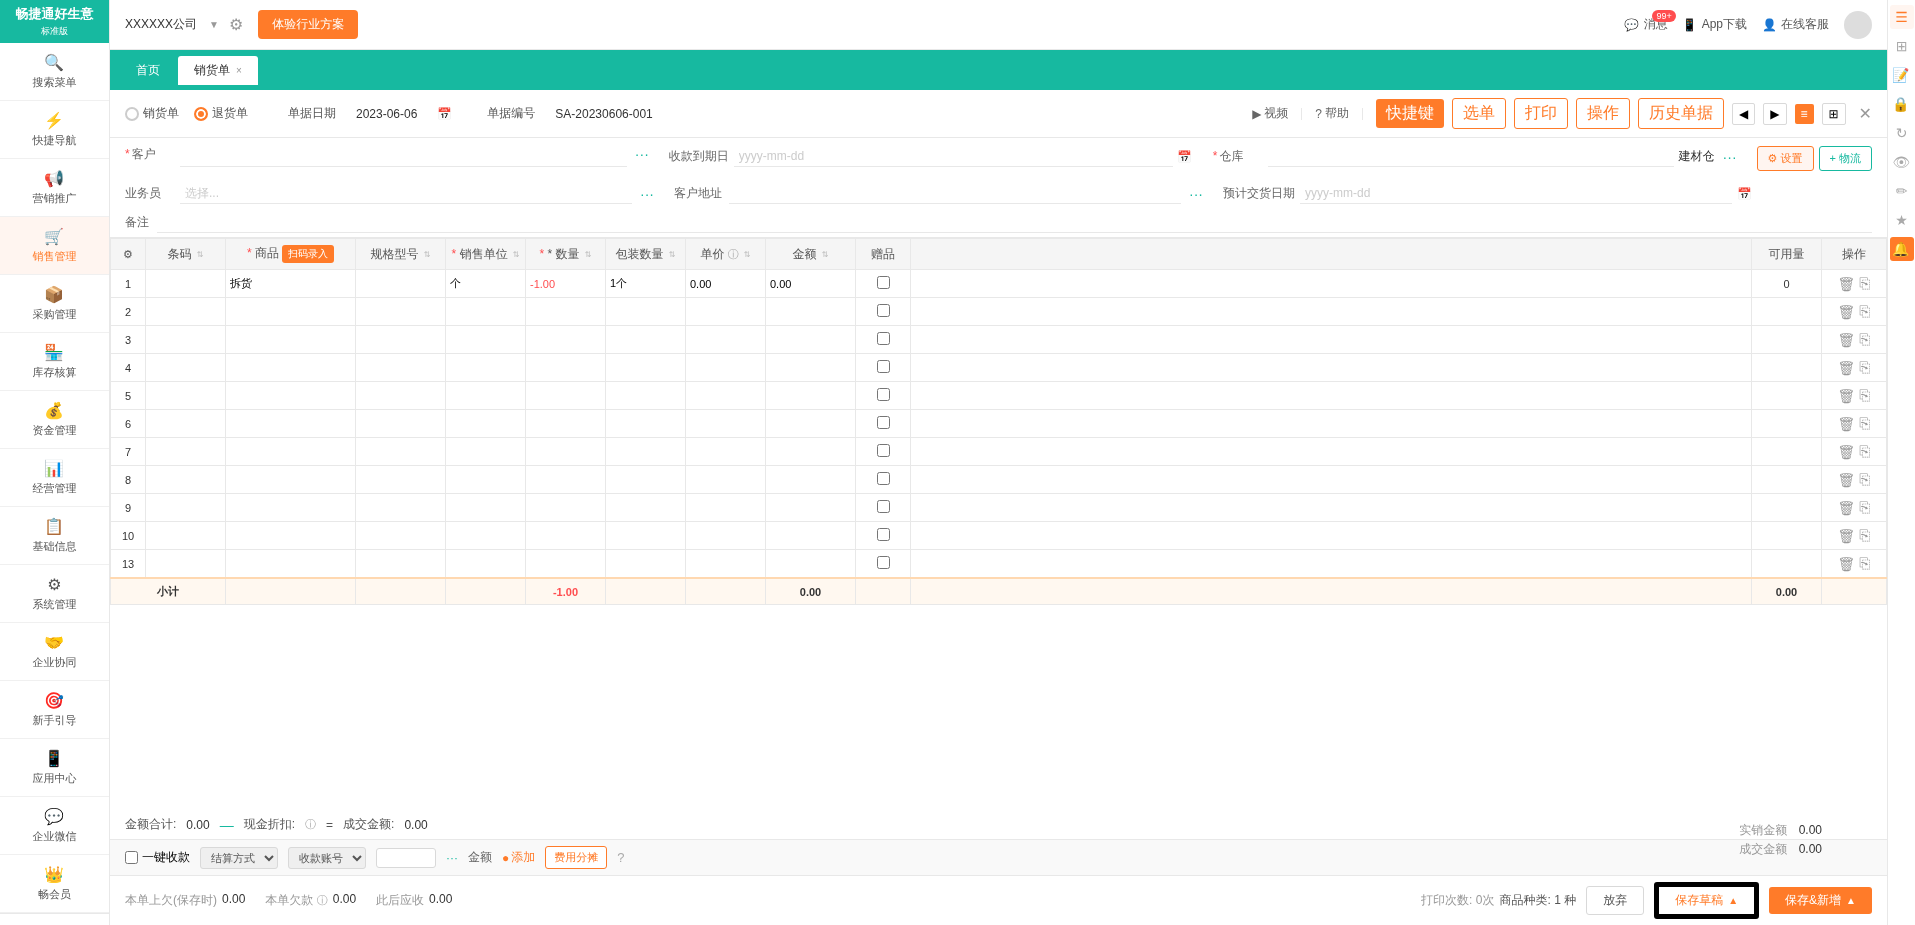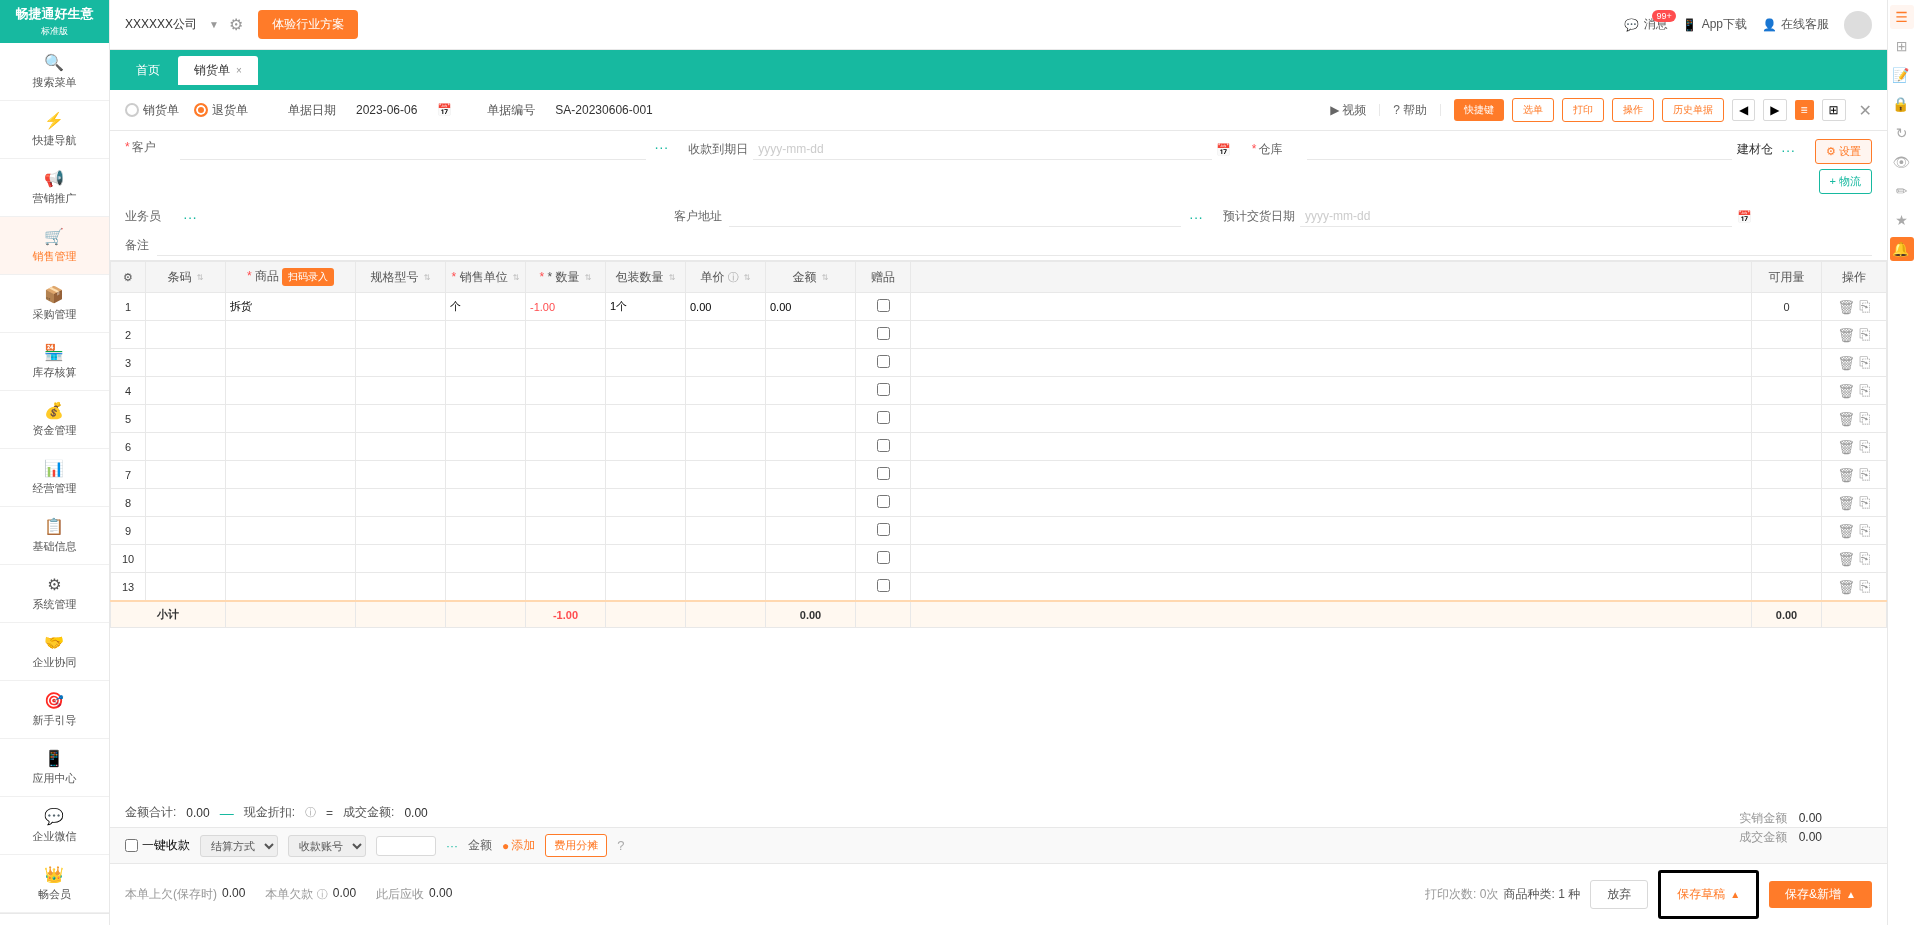--- a/index.html
+++ b/index.html
@@ -40,21 +40,21 @@
     
     .form-container { background: #fff; flex: 1; display: flex; flex-direction: column; overflow: hidden; }
     .form-header { padding: 8px 15px; border-bottom: 1px solid #e8e8e8; display: flex; align-items: center; gap: 20px; flex-shrink: 0; }
     .radio-group { display: flex; gap: 15px; align-items: center; }
     .radio-item { display: flex; align-items: center; gap: 4px; cursor: pointer; color: #555; }
     .radio-circle { width: 14px; height: 14px; border-radius: 50%; border: 2px solid #ccc; display: inline-block; }
     .radio-circle.checked { border-color: #ff7b29; background: #ff7b29; box-shadow: inset 0 0 0 2px white; }
     .form-meta { display: flex; align-items: center; gap: 20px; margin-left: 20px; font-size: 12px; color: #555; }
     .form-actions { margin-left: auto; display: flex; align-items: center; gap: 8px; color: #666; font-size: 12px; }
     .form-actions .fa-item { display: flex; align-items: center; gap: 3px; cursor: pointer; }
-    .fa-btn { background: #ff7b29; color: white; border: none; padding: 4px 10px; border-radius: 3px; cursor: pointer; font-size: 10px; }
+    .fa-btn { background: #ff7b29; color: white; border: none; padding: 4px 10px; border-radius: 3px; cursor: pointer; font-size: 16px; }
     .fa-btn.outline { background: white; border: 1px solid #ff7b29; color: #ff7b29; }
     .close-btn { color: #999; cursor: pointer; font-size: 16px; margin-left: 5px; }
     .field-label { color: #666; white-space: nowrap; min-width: 50px; }
     .field-label.required::before { content: '*'; color: #ff4d4f; margin-right: 2px; }
     .field-input { flex: 1; border: none; border-bottom: 1px solid #e8e8e8; padding: 3px 5px; color: #333; outline: none; background: transparent; }
     .field-input::placeholder { color: #ccc; }
     .field-dots { color: #17b9a0; cursor: pointer; font-size: 14px; margin-left: 3px; }
     .btn-setting { border: 1px solid #ff7b29; color: #ff7b29; background: #fff5f0; padding: 4px 10px; border-radius: 3px; cursor: pointer; font-size: 11px; display: flex; align-items: center; gap: 3px; }
     .btn-logistics { border: 1px solid #17b9a0; color: #17b9a0; background: white; padding: 4px 10px; border-radius: 3px; cursor: pointer; font-size: 11px; display: flex; align-items: center; gap: 3px; }
 
@@ -82,21 +82,21 @@
     .help-icon { color: #aaa; cursor: pointer; font-size: 13px; }
 
     
     .footer-bar { background: #fff; border-top: 1px solid #e8e8e8; padding: 6px 15px; display: flex; align-items: center; flex-shrink: 0; font-size: 11px; color: #555; }
     .footer-stats { display: flex; gap: 20px; flex: 1; }
     .footer-stat { display: flex; gap: 5px; }
     .footer-stat label { color: #999; }
     .footer-stat .val { color: #333; font-weight: 500; }
     .footer-actions { display: flex; gap: 10px; align-items: center; margin-left: auto; }
     .btn-abandon { border: 1px solid #d9d9d9; background: white; color: #555; padding: 5px 16px; border-radius: 3px; cursor: pointer; }
-    .btn-draft { border: 3px solid #000000; background: white; color: #ff7b29; padding: 13px 16px; border-radius: 3px; cursor: pointer; display: flex; align-items: center; gap: 5px; }
+    .btn-draft { border: 5px solid #000000; background: white; color: #ff7b29; padding: 5px 16px; border-radius: 3px; cursor: pointer; display: flex; align-items: center; gap: 5px; }
     .btn-save-new { background: #ff7b29; color: white; border: none; padding: 5px 16px; border-radius: 3px; cursor: pointer; display: flex; align-items: center; gap: 5px; }
     .dropdown-arrow { font-size: 10px; }
 
     
     .right-sidebar { width: 28px; background: #fff; border-left: 1px solid #e8e8e8; display: flex; flex-direction: column; align-items: center; padding: 5px 0; gap: 5px; flex-shrink: 0; }
     .rs-icon { width: 24px; height: 24px; display: flex; align-items: center; justify-content: center; color: #aaa; cursor: pointer; font-size: 14px; border-radius: 3px; }
     .rs-icon.active { color: #ff7b29; background: #fff5f0; }
     .rs-icon.orange-bg { background: #ff7b29; color: white; }
     .inline-divider { display: inline-block; width: 1px; height: 12px; background: #e8e8e8; margin: 0 5px; vertical-align: middle; }
 
@@ -279,29 +279,30 @@
         <span class="field-label">收款到期日</span>
         <input class="field-input" type="text" style="flex: 1 1 0%; border-top: none; border-right: none; border-left: none; border-image: initial; border-bottom: 1px solid rgb(232, 232, 232); padding: 3px 5px;" placeholder="yyyy-mm-dd">
         <span style="color:#aaa;cursor:pointer;">📅</span>
       </div>
       <div style="flex:1; display:flex; align-items:center; gap:5px;">
         <span class="field-label required">仓库</span>
         <input class="field-input" type="text" value="" style="flex: 1 1 0%; border-top: none; border-right: none; border-left: none; border-image: initial; border-bottom: 1px solid rgb(232, 232, 232); padding: 3px 5px;">
         <span style="color:#333;">建材仓</span>
         <span class="field-dots">···</span>
       </div>
-      <div style="display:flex; flex-direction:column; gap:5px; align-items:flex-end; flex-shrink:0;">
+      <div style="display:flex; flex-direction:row; gap:5px; align-items:flex-end; flex-shrink:0;">
         <button class="btn-setting">⚙ 设置</button>
         <button class="btn-logistics">+ 物流</button>
       </div>
     </div>
 
     <div style="padding: 4px 15px; display: flex; gap: 20px; align-items: center; flex-shrink: 0;">
       <div style="flex:1; display:flex; align-items:center; gap:5px;">
         <span class="field-label">业务员</span>
+        <input class="field-input" type="text" style="flex: 1 1 0%; border-top: none; border-right: none; border-left: none; border-image: initial; border-bottom: 1px solid rgb(232, 232, 232); padding: 3px 5px;" placeholder="选择...">
         <span class="field-dots">···</span>
       </div>
       <div style="flex:1; display:flex; align-items:center; gap:5px;">
         <span class="field-label">客户地址</span>
         <input class="field-input" type="text" style="flex: 1 1 0%; border-top: none; border-right: none; border-left: none; border-image: initial; border-bottom: 1px solid rgb(232, 232, 232); padding: 3px 5px;">
         <span class="field-dots">···</span>
       </div>
       <div style="flex:1; display:flex; align-items:center; gap:5px;">
         <span class="field-label">预计交货日期</span>
         <input class="field-input" type="text" style="flex: 1 1 0%; border-top: none; border-right: none; border-left: none; border-image: initial; border-bottom: 1px solid rgb(232, 232, 232); padding: 3px 5px;" placeholder="yyyy-mm-dd">

